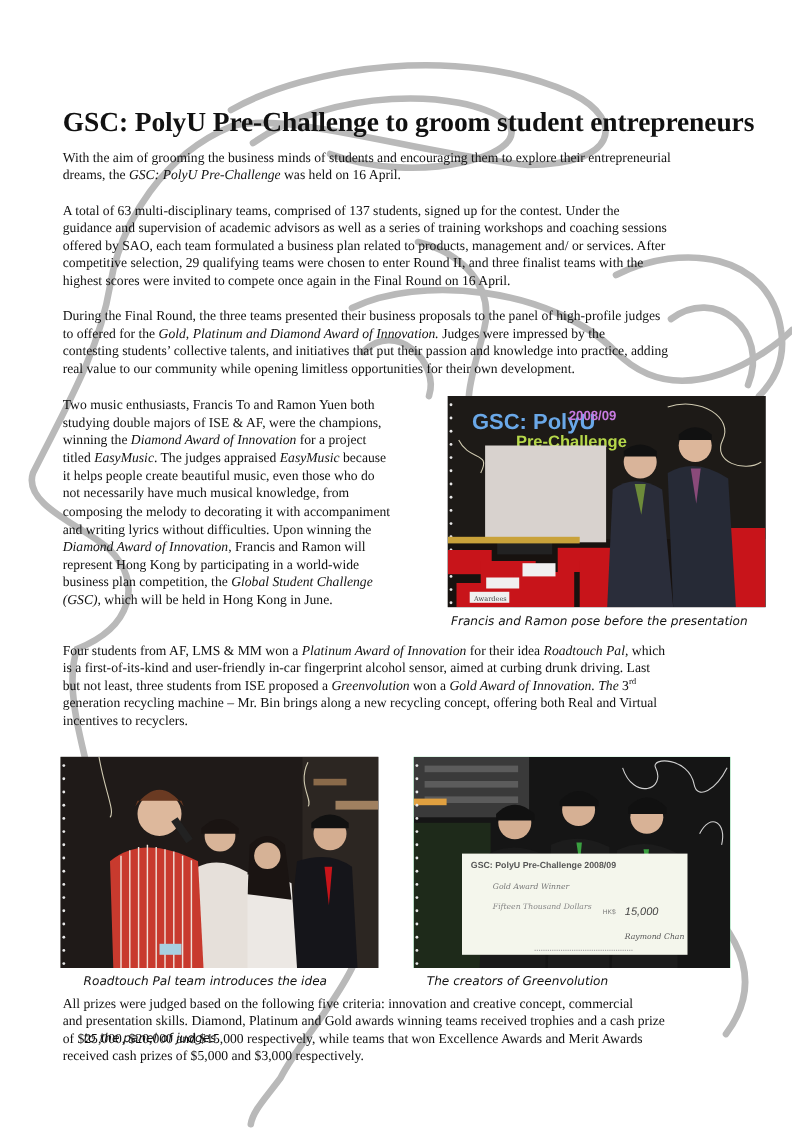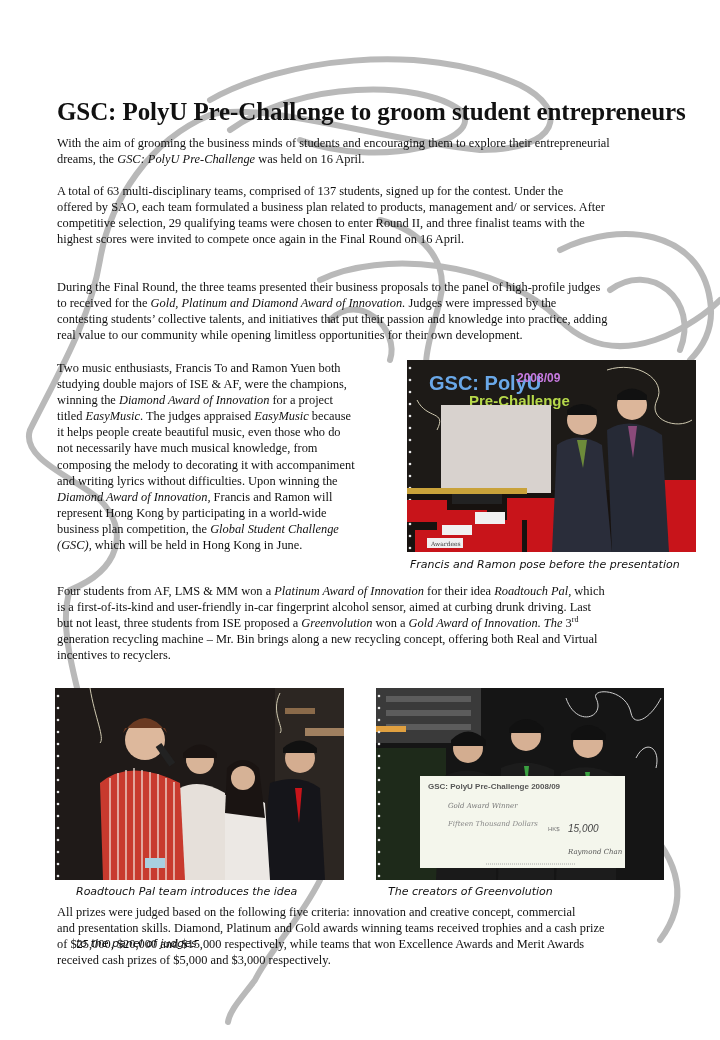--- a/index.html
+++ b/index.html
@@ -49,28 +49,29 @@
 
   <h1 class="title">GSC: PolyU Pre-Challenge to groom student entrepreneurs</h1>
 
   <p class="para p1">
     <span class="line">With the aim of grooming the business minds of students and encouraging them to explore their entrepreneurial</span>
     <span class="line"><span>dreams, the </span><i>GSC: PolyU Pre-Challenge</i><span> was held on 16 April.</span></span>
   </p>
 
   <p class="para p2">
     <span class="line">A total of 63 multi-disciplinary teams, comprised of 137 students, signed up for the contest.  Under the</span>
+    <span class="line">guidance and supervision of academic advisors as well as a series of training workshops and coaching sessions</span>
     <span class="line">offered by SAO, each team formulated a business plan related to products, management and/ or services. After</span>
     <span class="line">competitive selection, 29 qualifying teams were chosen to enter Round II, and three finalist teams with the</span>
     <span class="line">highest scores were invited to compete once again in the Final Round on 16 April.</span>
   </p>
 
   <p class="para p3">
     <span class="line">During the Final Round, the three teams presented their business proposals to the panel of high-profile judges</span>
-    <span class="line"><span>to received for the </span><i>Gold, Platinum and Diamond Award of Innovation.</i><span>  Judges were impressed by the</span></span>
+    <span class="line"><span>to offered for the </span><i>Gold, Platinum and Diamond Award of Innovation.</i><span>  Judges were impressed by the</span></span>
     <span class="line">contesting students’ collective talents, and initiatives that put their passion and knowledge into practice, adding</span>
     <span class="line">real value to our community while opening limitless opportunities for their own development.</span>
   </p>
 
   <p class="para p4">
     <span class="line">Two music enthusiasts, Francis To and Ramon Yuen both</span>
     <span class="line">studying double majors of ISE &amp; AF, were the champions,</span>
     <span class="line"><span>winning the </span><i>Diamond Award of Innovation</i><span> for a project</span></span>
     <span class="line"><span>titled </span><i>EasyMusic</i><span>.  The judges appraised </span><i>EasyMusic</i><span> because</span></span>
     <span class="line">it helps people create beautiful music, even those who do</span>

